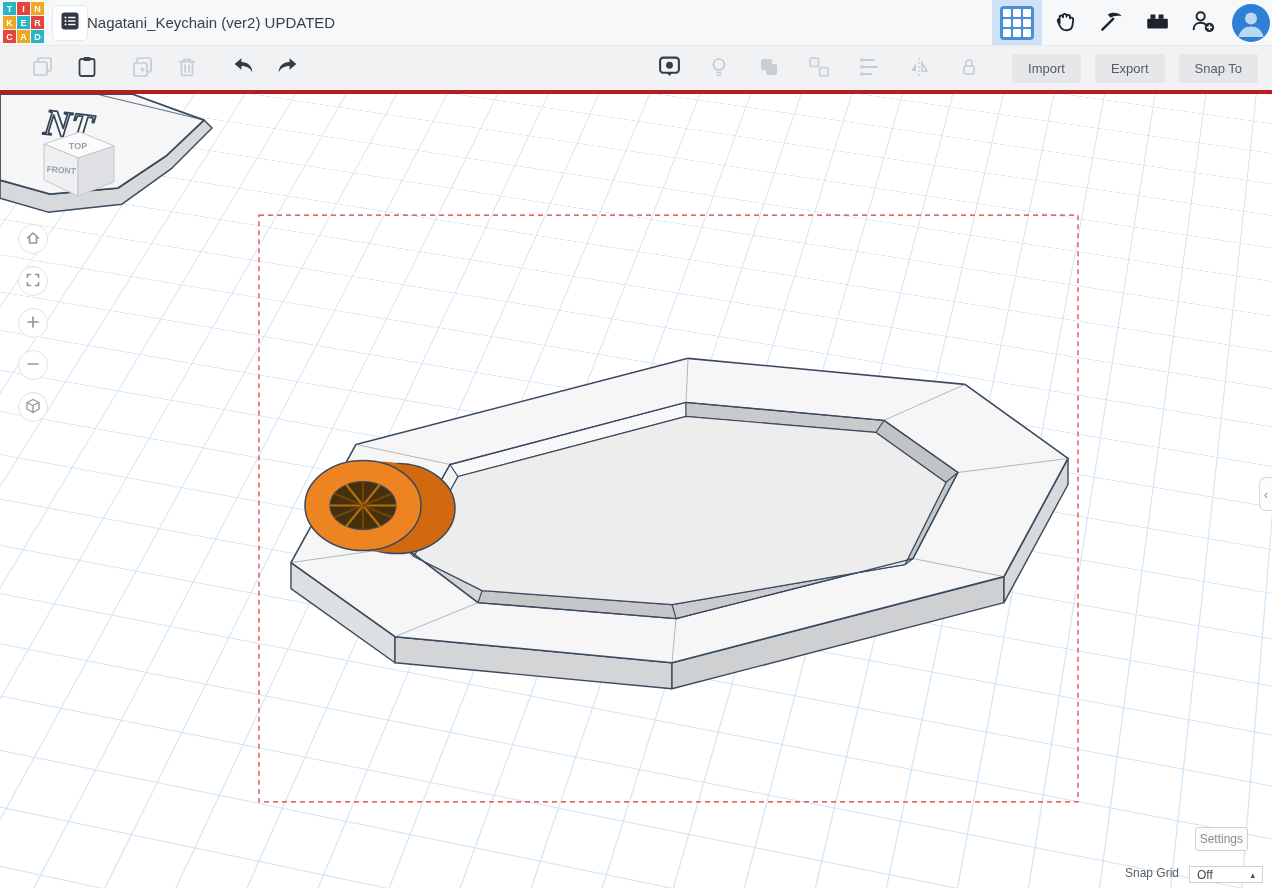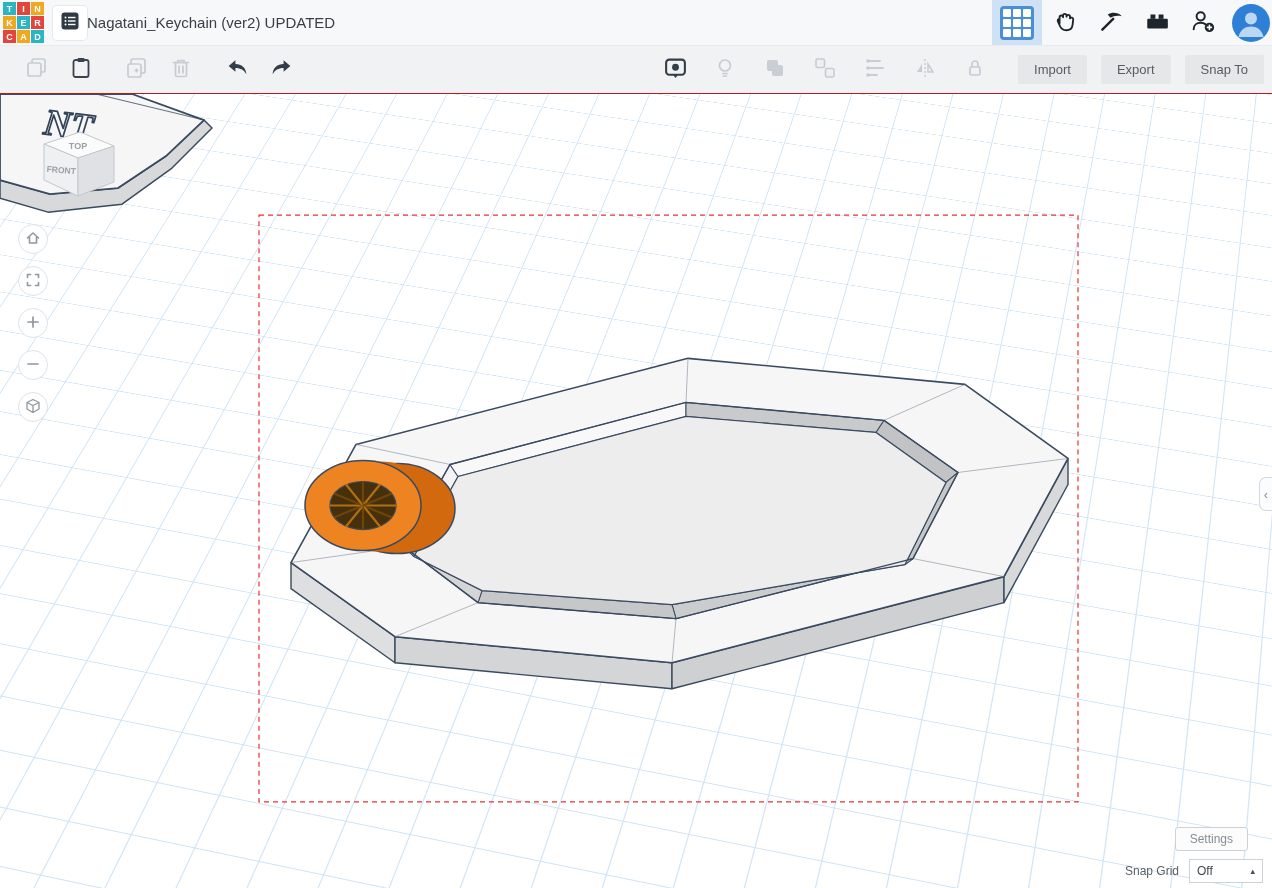--- a/index.html
+++ b/index.html
@@ -14,21 +14,21 @@
   .menu-btn { width:34px; height:34px; border:none; background:#fff; border-radius:4px; display:flex; align-items:center; justify-content:center; box-shadow:0 0 0 1px #e6e9ec; cursor:pointer; }
   .design-title { font-size:15px; color:#393f46; font-weight:500; }
   .hdr-right { margin-left:auto; display:flex; align-items:center; height:100%; }
   .mode-btn { width:46px; height:100%; display:flex; align-items:center; justify-content:center; background:transparent; border:none; cursor:pointer; }
   .mode-btn.active { width:50px; background:#cfe2f5; }
   .blue-tile { width:34px; height:34px; background:#4a8fd5; border-radius:4px; display:grid; grid-template-columns:repeat(3,8px); grid-auto-rows:8px; gap:2px; align-content:center; justify-content:center; }
   .blue-tile span { background:#fff; border-radius:1px; }
   .avatar { width:38px; height:38px; border-radius:50%; background:#2e7fd6; overflow:hidden; margin:0 2px 0 6px; flex:none; cursor:pointer; border:none; }
 
   
-  .toolbar { flex:0 0 48px; display:flex; align-items:center; background:#f1f2f4; border-bottom:1px solid #b91c1c; padding:0 6px; position:relative; z-index:4; }
+  .toolbar { flex:0 0 48px; display:flex; align-items:center; background:#f1f2f4; border-bottom:4px solid #b91c1c; padding:0 12px; position:relative; z-index:4; }
   .ticon { display:inline-flex; align-items:center; justify-content:center; width:26px; height:26px; margin-left:18px; cursor:pointer; background:none; border:none; }
   .ml-big { margin-left:30px; }
   .tb-center { margin-left:auto; margin-right:16px; display:flex; align-items:center; }
   .tb-center .ticon { margin-left:24px; }
   .tb-actions { display:flex; margin-right:2px; }
   .action-btn { margin-left:14px; padding:7px 16px; background:#e5e7e9; border:none; border-radius:2px; font-size:13px; color:#565c62; font-family:inherit; cursor:pointer; }
 
   
   .canvas { flex:1; position:relative; overflow:hidden; background:#fbfdff; }
   .grid-plane { position:absolute; left:50%; top:45%; width:5600px; height:5600px; background-color:#ffffff;
@@ -37,23 +37,23 @@
       linear-gradient(to bottom,#cee3f5 1px,transparent 1px),
       linear-gradient(to right,#b6d7ef 1.5px,transparent 1.5px),
       linear-gradient(to bottom,#b6d7ef 1.5px,transparent 1.5px);
     background-size:58px 58px,58px 58px,580px 580px,580px 580px;
     transform:translate(-50%,-50%) perspective(2400px) rotateX(46deg) rotateZ(14deg); }
   .scene { position:absolute; left:0; top:0; width:100%; height:100%; }
   .viewcube { position:absolute; left:16px; top:14px; cursor:pointer; }
   .nav-col { position:absolute; left:18px; top:130px; display:flex; flex-direction:column; gap:12px; }
   .nav-btn { width:30px; height:30px; border-radius:50%; background:rgba(255,255,255,.92); border:1px solid #dde2e7; color:#8f979f; display:flex; align-items:center; justify-content:center; cursor:pointer; }
   .panel-handle { position:absolute; right:0; top:383px; width:13px; height:34px; border-radius:7px 0 0 7px; border:1px solid #d3d8dd; border-right:none; background:#fbfcfd; color:#8b939b; display:flex; align-items:center; justify-content:center; font-size:13px; cursor:pointer; }
-  .settings-btn { position:absolute; right:24px; bottom:37px; padding:4px 14px; font-size:12px; color:#878d94; background:#fcfcfd; border:1px solid #ccd2d7; border-radius:3px; font-family:inherit; cursor:pointer; }
-  .snap-row { position:absolute; right:9px; bottom:5px; display:flex; align-items:center; font-size:12px; color:#5a6065; }
-  .snap-select { margin-left:10px; width:74px; height:24px; background:#fff; border:1px solid #ccd2d7; display:flex; align-items:center; justify-content:space-between; padding:0 7px; color:#43484d; cursor:pointer; }
+  .settings-btn { position:absolute; right:24px; bottom:37px; padding:4px 4px; font-size:12px; color:#878d94; background:#fcfcfd; border:1px solid #ccd2d7; border-radius:3px; font-family:inherit; cursor:pointer; }
+  .snap-row { position:absolute; right:9px; bottom:5px; display:flex; font-size:12px; color:#5a6065; }
+  .snap-select { margin-left:10px; width:74px; height:17px; background:#fff; border:1px solid #ccd2d7; display:flex; align-items:center; justify-content:space-between; padding:0 7px; color:#43484d; cursor:pointer; }
   .snap-select .arrow { font-size:9px; color:#4c5156; }
 </style>
 </head>
 <body>
 
 <div class="app">
 
   <header>
     <div class="logo">
       <span class="tile teal">T</span>

